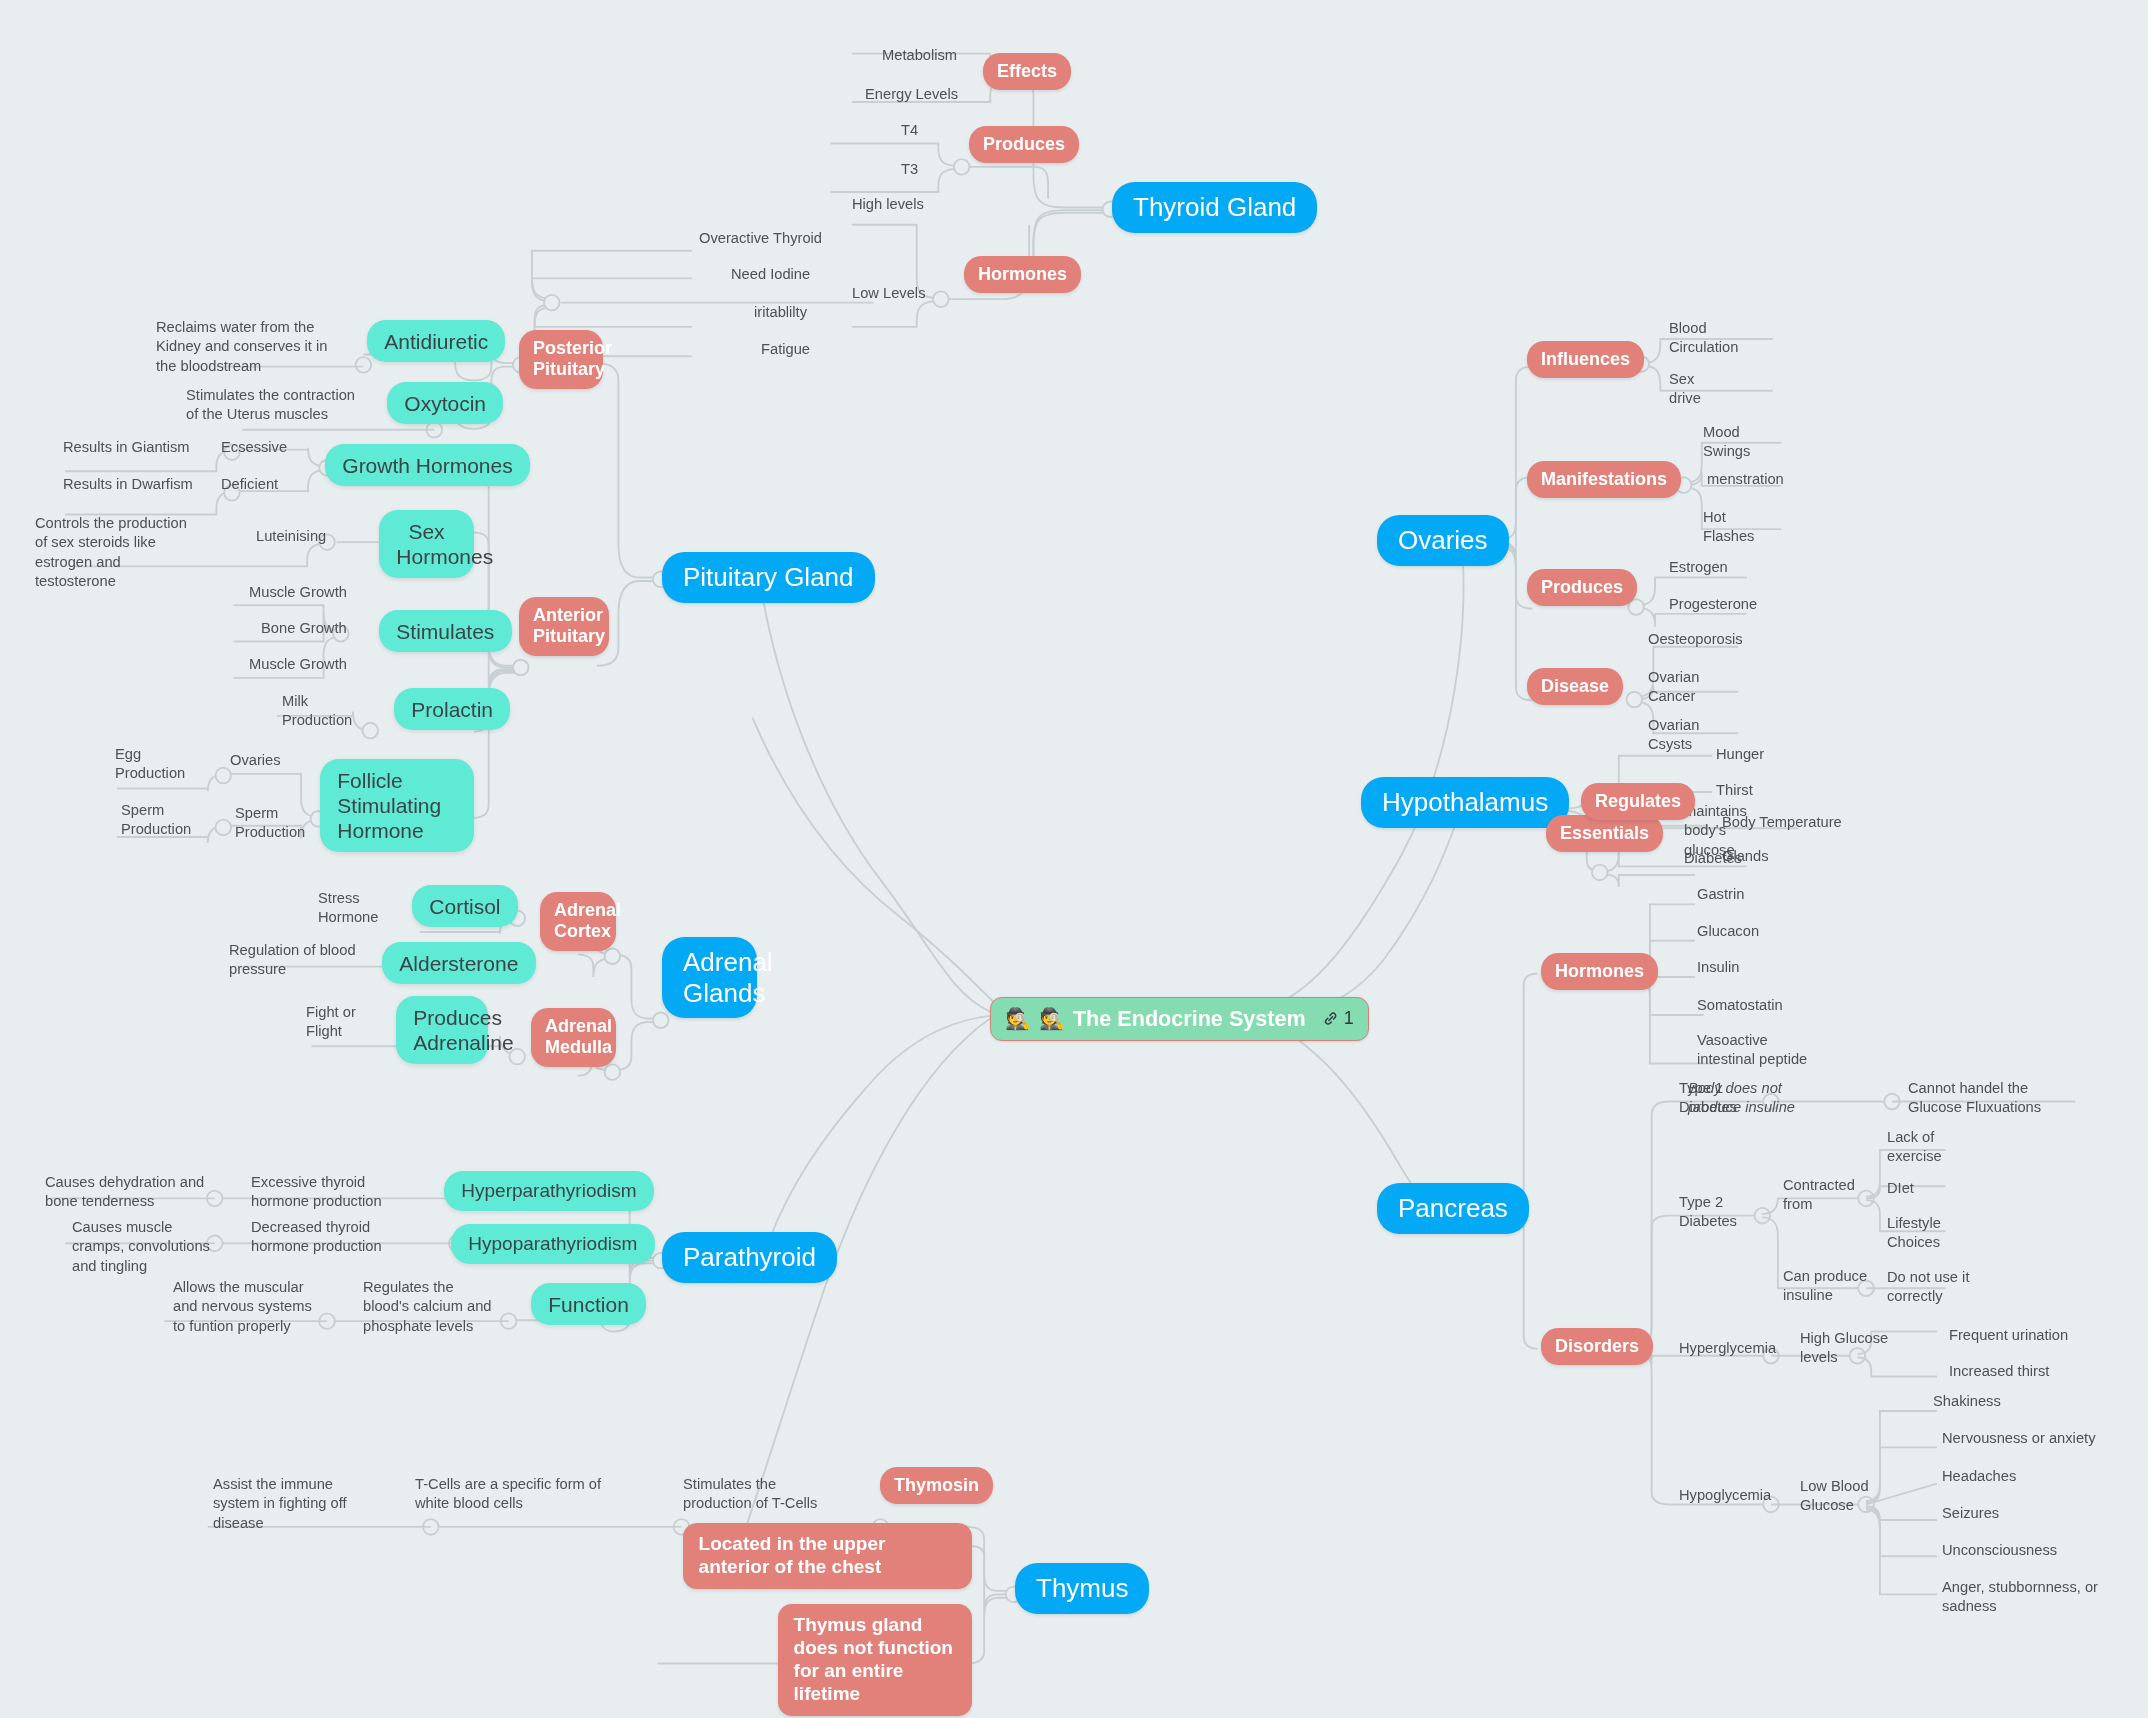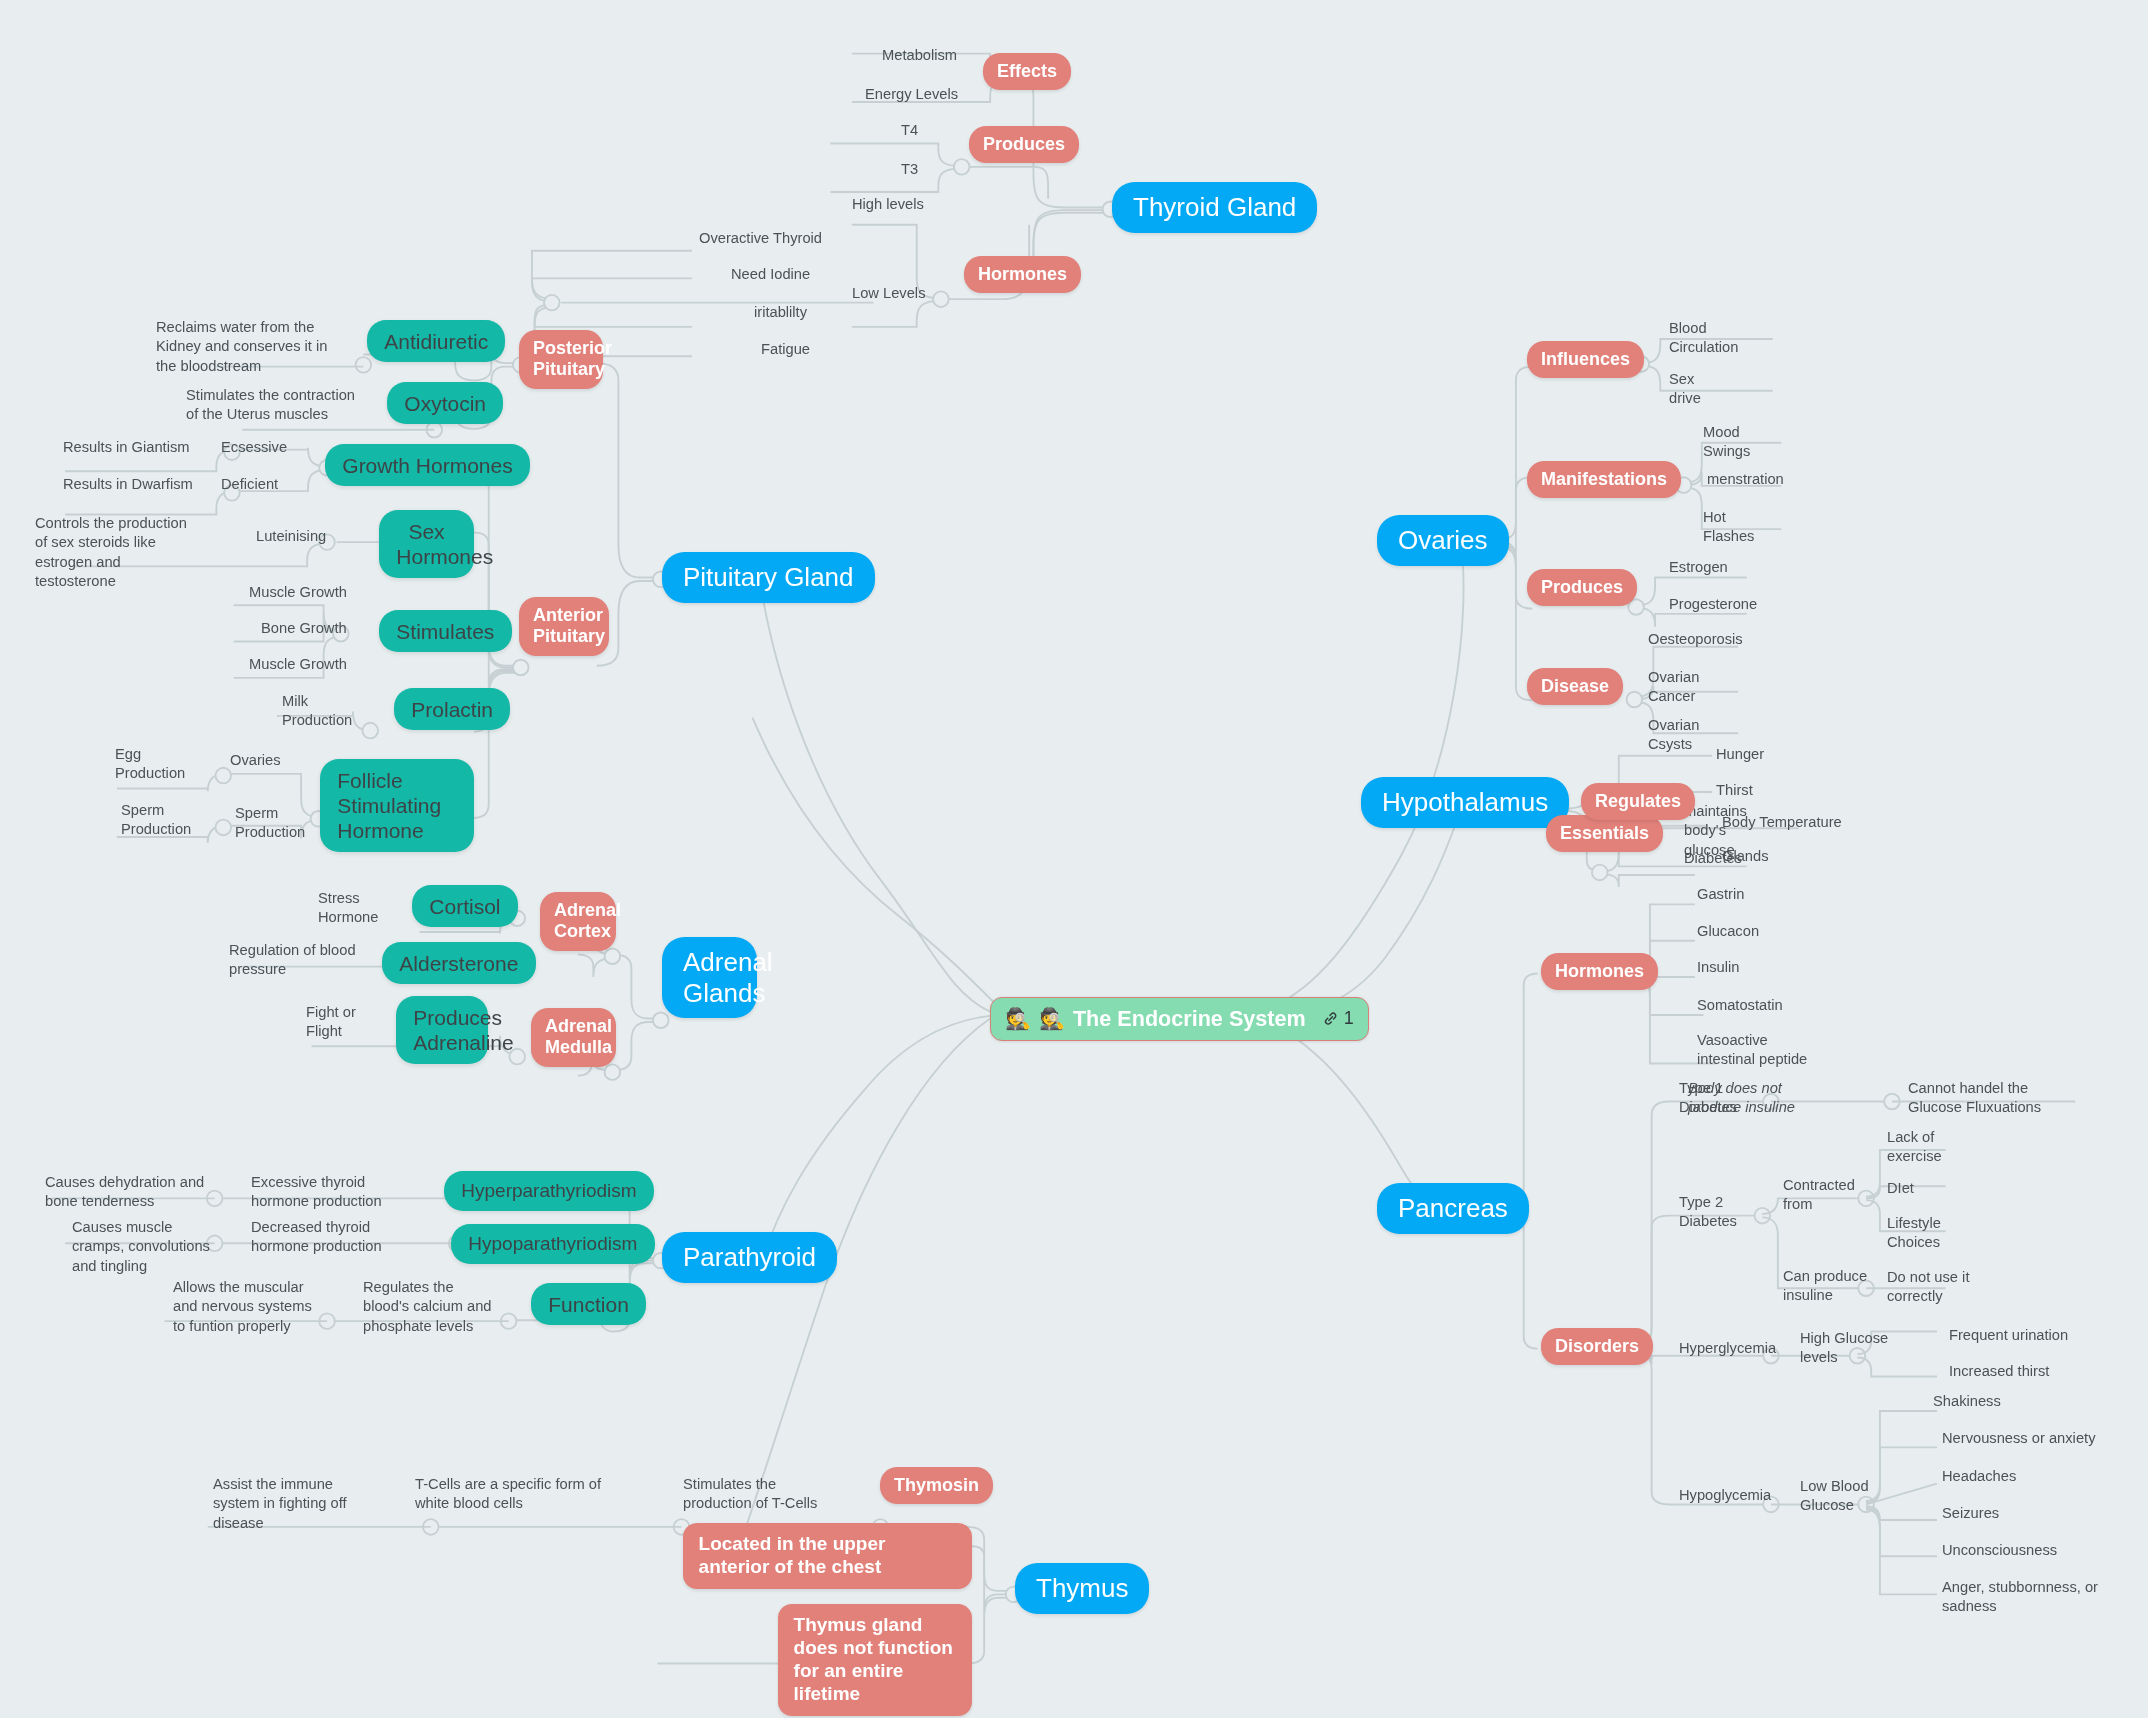--- a/index.html
+++ b/index.html
@@ -42,21 +42,21 @@
   .red{
     background:#e2807a;color:#fff;border-radius:17.3px;
     font-weight:bold;font-size:18px;line-height:1.2;text-align:center;
     padding:7.8px 14px;white-space:pre-line;
     box-shadow:0 1.7px 3.5px rgba(0,0,0,.10);
   }
   .red.wide{font-size:19px;text-align:left;border-radius:14px;padding:10.4px 15.6px;}
 
   
   .white{
-    background:#14b8a6;color:#3c4447;border-radius:19px;
+    background:#5eead4;color:#3c4447;border-radius:19px;
     font-size:21px;line-height:1.2;text-align:center;
     padding:8.6px 17.3px;white-space:pre-line;
     box-shadow:0 1.7px 4.3px rgba(0,0,0,.10);
   }
 
   
   .leaf{
     color:#4a5256;font-size:14.7px;line-height:1.32;white-space:pre-line;
   }
 </style>

